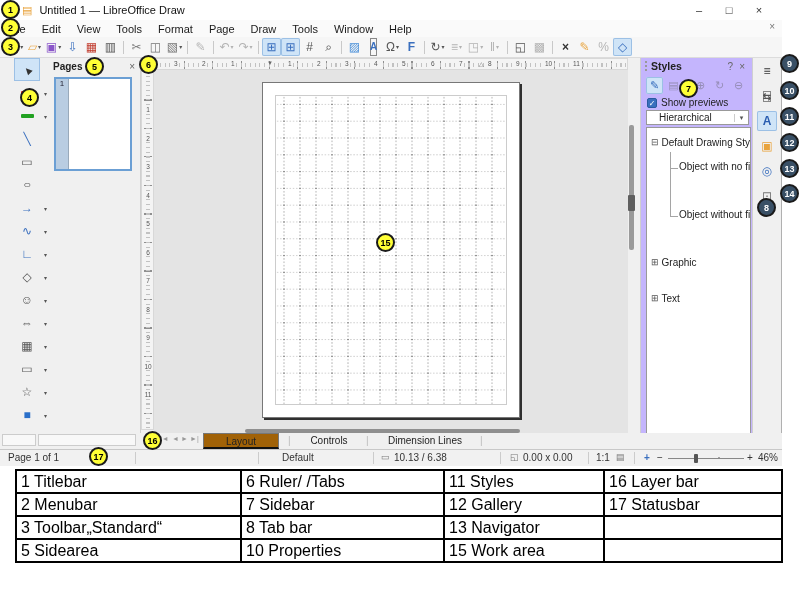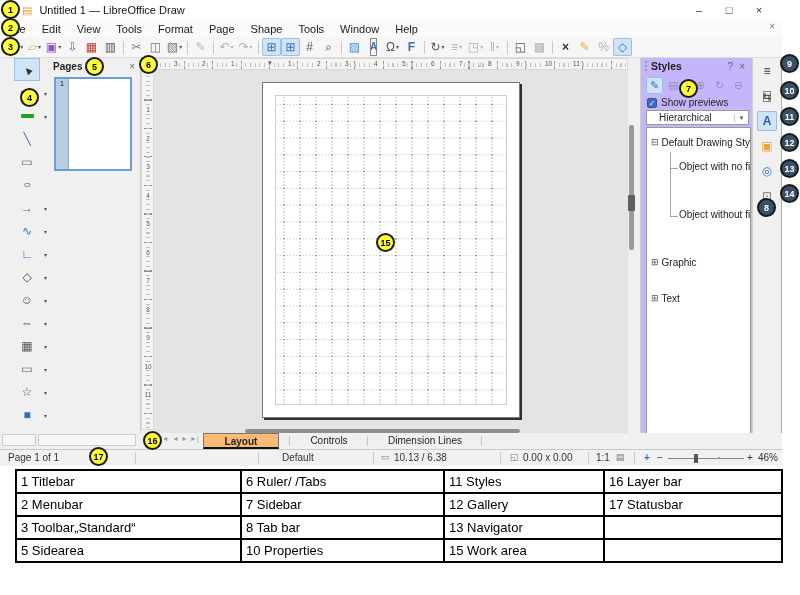--- a/index.html
+++ b/index.html
@@ -90,38 +90,38 @@
   .texp{font-size:9px;color:#555;margin:0 3px 0 4px}
   .tind{margin-left:32px}
   .tline{position:absolute;border-color:#a5a5a5 !important}
   .rail{position:absolute;left:752px;top:58px;width:29px;height:402px;background:#f0f0f0;border-left:1px solid #cfcfcf;box-sizing:border-box}
   .railbtn{width:20px;height:20px;margin:3px auto 5px auto;display:flex;align-items:center;justify-content:center;font-size:12px;border-radius:2px}
   
   .layerbar{position:absolute;left:0;top:433px;width:782px;height:16px;background:#f0f0f0;font-size:10px}
   .lcell{position:absolute;top:1px;height:12px;background:#f8f8f8;border:1px solid #ccc;box-sizing:border-box}
   .lnav{position:absolute;top:2px;color:#999;font-size:7px}
   .ltab{position:absolute;top:0;height:16px;line-height:15px;text-align:center}
-  .ltab.active{background:#fdba74;border:1px solid #777;border-bottom:2px solid #111;font-weight:bold;box-sizing:border-box}
+  .ltab.active{background:#a16207;border:1px solid #777;border-bottom:2px solid #111;font-weight:normal;box-sizing:border-box}
   .lsep{position:absolute;top:2px;color:#bbb}
   .statusbar{position:absolute;left:0;top:449px;width:782px;height:17px;background:#f1f1f1;
              border-top:1px solid #c8c8c8;font-size:10px;color:#333;box-sizing:border-box}
   .st{position:absolute;top:2px;white-space:nowrap}
   .ssep{position:absolute;top:2px;width:1px;height:12px;background:#ccc}
   .sicon{color:#777;font-size:9px}
   .ztrack{position:absolute;left:668px;top:8px;width:76px;height:1px;background:#888}
   .zthumb{position:absolute;left:694px;top:4px;width:4px;height:9px;background:#555;border-radius:1px}
   .zmid{position:absolute;left:718px;top:7px;width:2px;height:2px;background:#888;border-radius:50%}
   
   .ann{position:absolute;width:15px;height:15px;border-radius:50%;border:2px solid #1a1a1a;
        display:flex;align-items:center;justify-content:center;font-size:9px;font-weight:bold;z-index:30}
   .ann.y{background:#ffff36;color:#000}
   .ann.d{background:#395066;color:#fff}
   
   .legend{position:absolute;left:15px;top:469px;width:766px;border-collapse:collapse;table-layout:fixed;
-          font-size:13px;font-family:"Liberation Sans",sans-serif;color:#000}
+          font-size:16px;font-family:"Liberation Sans",sans-serif;color:#000}
   .legend td{border:2px solid #000;height:21px;padding:0 0 0 4px;overflow:hidden;white-space:nowrap}
 </style>
 </head>
 <body>
 
 <div class="app">
 
   <div class="titlebar">
     <span class="appicon">▤</span>
     <span class="title-text">Untitled 1 — LibreOffice Draw</span>
@@ -132,21 +132,21 @@
     </div>
   </div>
 
   <div class="menubar">
     <span class="menu-item">File</span>
     <span class="menu-item">Edit</span>
     <span class="menu-item">View</span>
     <span class="menu-item">Tools</span>
     <span class="menu-item">Format</span>
     <span class="menu-item">Page</span>
-    <span class="menu-item">Shape</span>
+    <span class="menu-item">Draw</span>
     <span class="menu-item">Tools</span>
     <span class="menu-item">Window</span>
     <span class="menu-item">Help</span>
   </div>
   <span class="menuclose">×</span>
 
   <div class="toolbar">
     <span class="tbi">
         <span class="cOr">▤</span>
         <span class="dd">▾</span>

